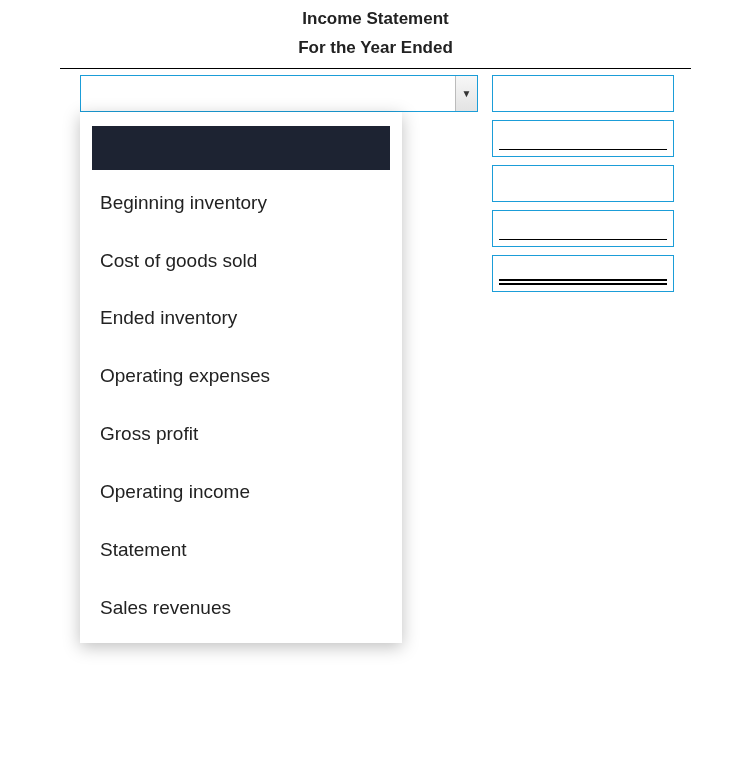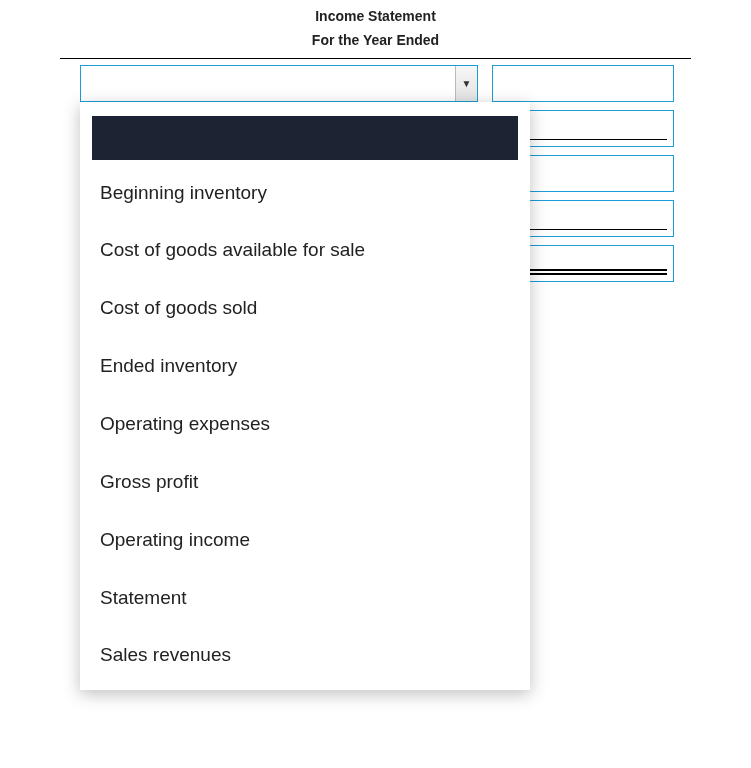--- a/index.html
+++ b/index.html
@@ -9,21 +9,21 @@
       width: 751px;
       height: 768px;
       position: relative;
     }
     .header {
       text-align: center;
       padding-top: 5px;
     }
     .header div {
       font-weight: bold;
-      font-size: 14px;
+      font-size: 17px;
       color: #222;
       line-height: 1.7;
     }
     .hr-line {
       border: none;
       border-top: 1px solid #000;
       margin: 5px 60px 0 60px;
     }
     .main-area {
       position: relative;
@@ -55,21 +55,21 @@
       justify-content: center;
     }
     .dropdown-handle span {
       font-size: 10px;
       color: #333;
     }
     .dropdown-list {
       position: absolute;
       left: 0;
       top: 37px;
-      width: 450px;
+      width: 322px;
       background: #fff;
       box-shadow: 0 4px 16px rgba(0,0,0,0.25);
       z-index: 10;
       padding: 14px 0 6px 0;
     }
     .dropdown-item {
       font-size: 19px;
       color: #222;
       padding: 18px 14px 18px 20px;
       line-height: 1.15;
@@ -125,21 +125,20 @@
 
   <div class="dropdown">
     <div class="dropdown-box">
       <div class="dropdown-handle">
         <span>▼</span>
       </div>
     </div>
     <div class="dropdown-list">
       <div class="dropdown-item-first"></div>
       <div class="dropdown-item">Beginning inventory</div>
-      <div class="dropdown-item">Cost of goods available for sale</div>
       <div class="dropdown-item">Cost of goods sold</div>
       <div class="dropdown-item">Ended inventory</div>
       <div class="dropdown-item">Operating expenses</div>
       <div class="dropdown-item">Gross profit</div>
       <div class="dropdown-item">Operating income</div>
       <div class="dropdown-item">Statement</div>
       <div class="dropdown-item">Sales revenues</div>
     </div>
   </div>
 

